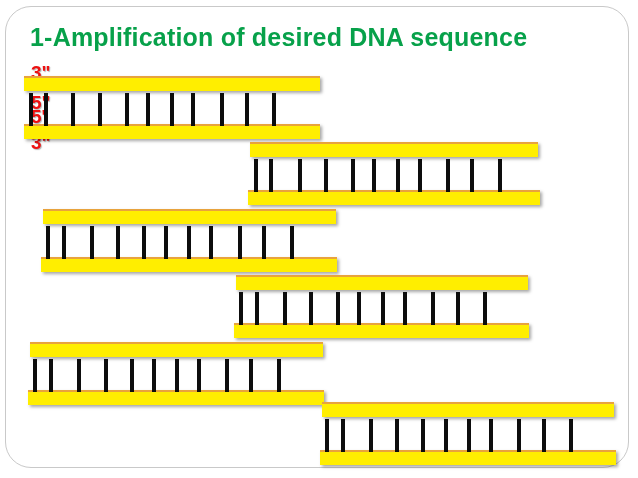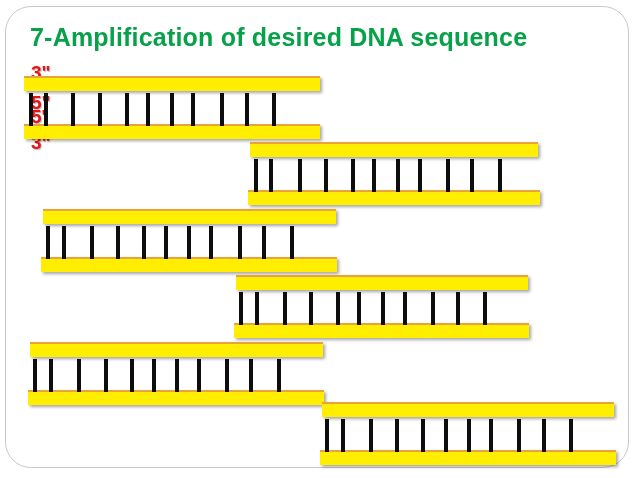--- a/index.html
+++ b/index.html
@@ -73,21 +73,21 @@
     white-space: nowrap;
   }
 </style>
 </head>
 <body>
 
 <div id="slide">
 
   <div id="slide-frame"></div>
 
-  <div id="slide-title">7-Amplification of desired DNA sequence</div>
+  <div id="slide-title">1-Amplification of desired DNA sequence</div>
 
   <div id="labels-layer">
       <div class="prime-label" style="left: 31px; top: 62px;">3"</div>
       <div class="prime-label" style="left: 31px; top: 92px;">5"</div>
       <div class="prime-label" style="left: 31px; top: 106px;">5'</div>
       <div class="prime-label" style="left: 31px; top: 132px;">3"</div>
     </div>
 
   <div id="duplex-layer">
       <div class="duplex" style="left: 24px; top: 76px;">

